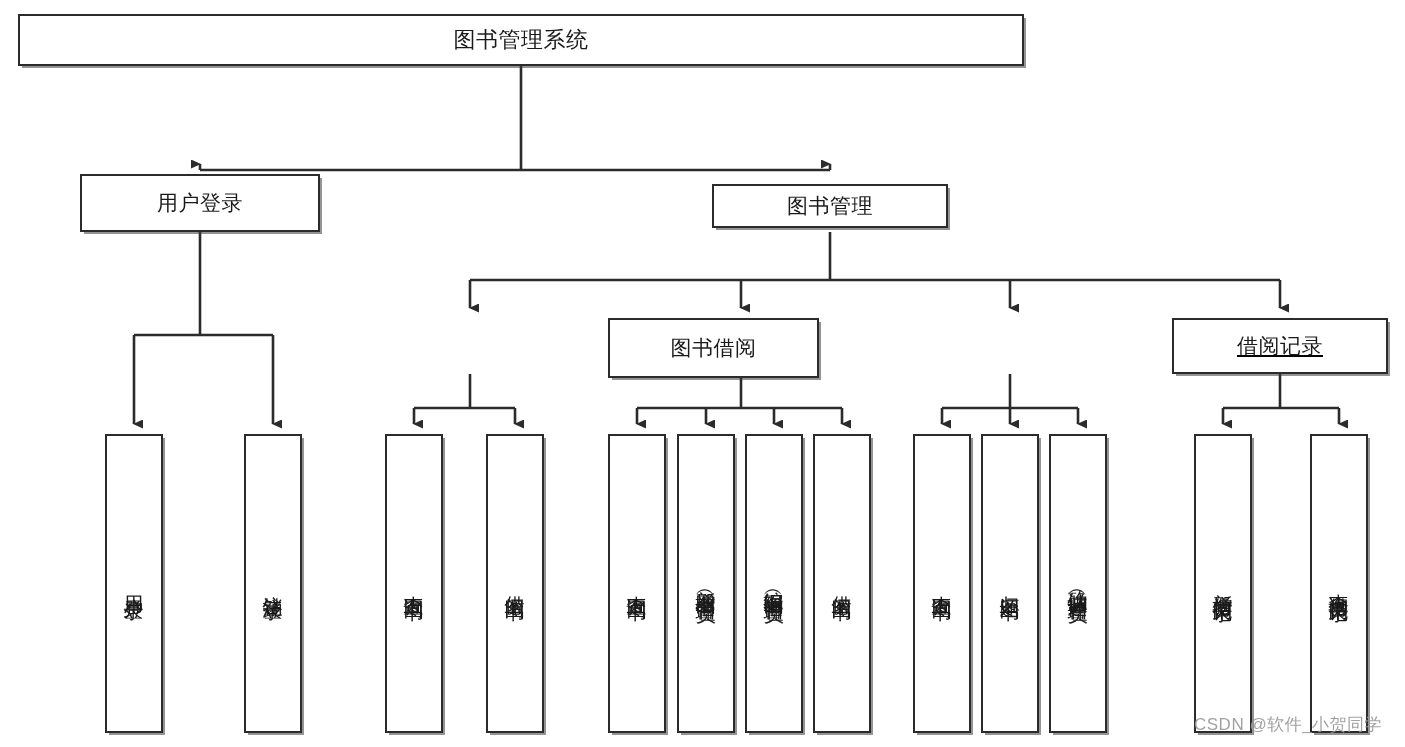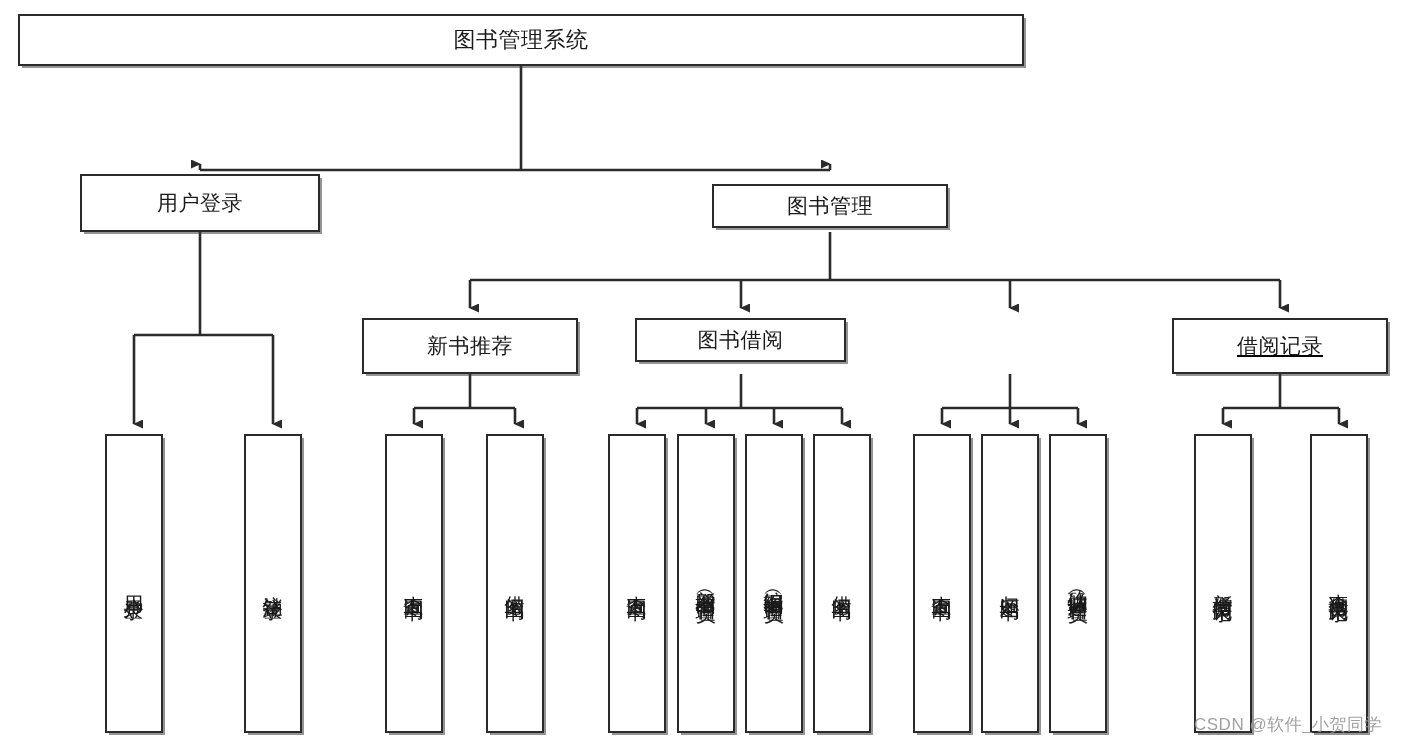--- a/index.html
+++ b/index.html
@@ -116,25 +116,22 @@
   </div>
 
   <div class="node" style="left: 80px; top: 174px; width: 240px; height: 58px;">
     <span class="label">用户登录</span>
   </div>
 
   <div class="node" style="left: 712px; top: 184px; width: 236px; height: 44px;">
     <span class="label">图书管理</span>
   </div>
 
-  <div class="node" style="left: 362px; top: 318px; width: 216px; height: 56px;">
-    <span class="label">新书推荐</span>
-  </div>
 
-  <div class="node" style="left: 635px; top: 318px; width: 211px; height: 44px;">
+  <div class="node" style="left: 608px; top: 318px; width: 211px; height: 60px;">
     <span class="label">图书借阅</span>
   </div>
 
 
   <div class="node" style="left: 1172px; top: 318px; width: 216px; height: 56px; text-decoration: underline;">
     <span class="label">借阅记录</span>
   </div>
 
   <div class="node vertical" style="left: 105px; top: 434px; width: 58px; height: 299px;">
     <span class="label">用户登录</span>

